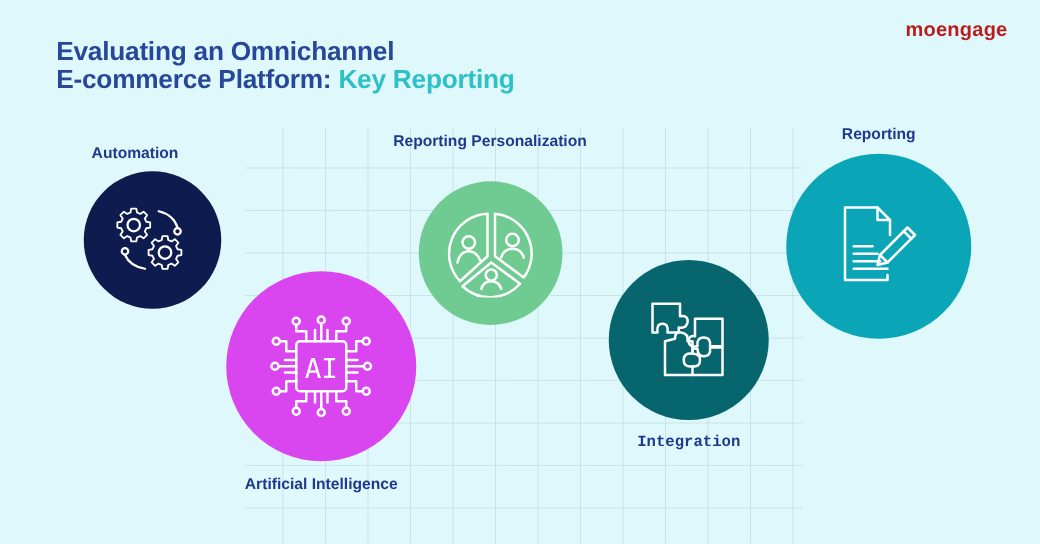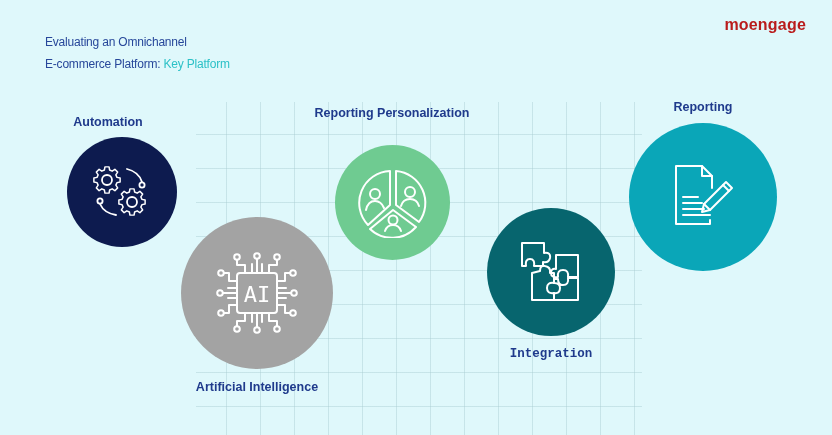--- a/index.html
+++ b/index.html
@@ -15,24 +15,25 @@
       width: 446px; height: 333px;
       background-image:
         linear-gradient(to right, rgba(170,205,210,0.45) 1px, transparent 1px),
         linear-gradient(to bottom, rgba(170,205,210,0.45) 1px, transparent 1px);
       background-size: 34px 34px;
       background-position: 30px 0px, 0px 32px;
     }
     .title {
       position: absolute;
       left: 45px; top: 31px;
-      font-size: 12px;
+      font-size: 21px;
       line-height: 22px;
       color: #27479a;
       letter-spacing: -0.2px;
+      font-weight: bold;
     }
     .title .accent { color: #2cc1c7; }
     .logo {
       position: absolute;
       right: 26px; top: 16px;
       font-size: 16px;
       font-weight: bold;
       color: #b91c1c;
       letter-spacing: 0.2px;
     }
@@ -54,21 +55,21 @@
     }
     .circle svg { display: block; }
   </style>
 </head>
 <body>
 
 <div class="grid"></div>
 
 <div class="title">
   <div>Evaluating an Omnichannel</div>
-  <div><span>E-commerce Platform: </span><span class="accent">Key Platform</span></div>
+  <div><span>E-commerce Platform: </span><span class="accent">Key Reporting</span></div>
 </div>
 
 <div class="logo">moengage</div>
 
 <div class="label" style="left:68px; top:114px; width:80px;text-align:center;">Automation</div>
 <div class="circle" style="left:67px; top:137px; width:110px; height:110px; background:#0d1b4f;">
   <svg width="64" height="56" viewBox="0 0 64 56" fill="none" stroke="#ffffff" stroke-width="1.8" stroke-linecap="round" stroke-linejoin="round">
     <g transform="translate(17,16)">
       <path d="M-2.5,-13 L2.5,-13 L3.2,-9.2 L6.3,-7.8 L9.6,-10 L13,-6.6 L10.8,-3.3 L12.2,-0.2 L16,0.5 L16,5.5 L12.2,6.2 L10.8,9.3 L13,12.6 L9.6,16 L6.3,13.8 L3.2,15.2 L2.5,19 L-2.5,19 L-3.2,15.2 L-6.3,13.8 L-9.6,16 L-13,12.6 L-10.8,9.3 L-12.2,6.2 L-16,5.5 L-16,0.5 L-12.2,-0.2 L-10.8,-3.3 L-13,-6.6 L-9.6,-10 L-6.3,-7.8 L-3.2,-9.2 Z" transform="scale(0.82) translate(0,-3)"></path>
       <circle cx="0" cy="0" r="5"></circle>
@@ -77,21 +78,21 @@
       <path d="M-2.5,-13 L2.5,-13 L3.2,-9.2 L6.3,-7.8 L9.6,-10 L13,-6.6 L10.8,-3.3 L12.2,-0.2 L16,0.5 L16,5.5 L12.2,6.2 L10.8,9.3 L13,12.6 L9.6,16 L6.3,13.8 L3.2,15.2 L2.5,19 L-2.5,19 L-3.2,15.2 L-6.3,13.8 L-9.6,16 L-13,12.6 L-10.8,9.3 L-12.2,6.2 L-16,5.5 L-16,0.5 L-12.2,-0.2 L-10.8,-3.3 L-13,-6.6 L-9.6,-10 L-6.3,-7.8 L-3.2,-9.2 Z" transform="scale(0.82) translate(0,-3)"></path>
       <circle cx="0" cy="0" r="5"></circle>
     </g>
     <path d="M37,5 Q49,8 52,18"></path>
     <circle cx="52" cy="21" r="2.6"></circle>
     <path d="M10,40 Q14,49 26,51"></path>
     <circle cx="10" cy="37" r="2.6"></circle>
   </svg>
 </div>
 
-<div class="circle" style="left:181px; top:217px; width:152px; height:152px; background:#a3a3a3;">
+<div class="circle" style="left:181px; top:217px; width:152px; height:152px; background:#d946ef;">
   <svg width="90" height="90" viewBox="0 0 90 90" fill="none" stroke="#ffffff" stroke-width="2" stroke-linecap="round" stroke-linejoin="round">
     <rect x="25" y="25" width="40" height="40" rx="3"></rect>
     <text x="45" y="54" text-anchor="middle" font-family="DejaVu Sans Mono, monospace" font-size="22" fill="#ffffff" stroke="none">AI</text>
 
     <path d="M33,25 V17 H25 V12"></path>
       <circle cx="25" cy="9" r="2.8"></circle>
     <path d="M40,25 V16"></path>
     <path d="M45,25 V11"></path>
       <circle cx="45" cy="8" r="2.8"></circle>
     <path d="M50,25 V16"></path>

